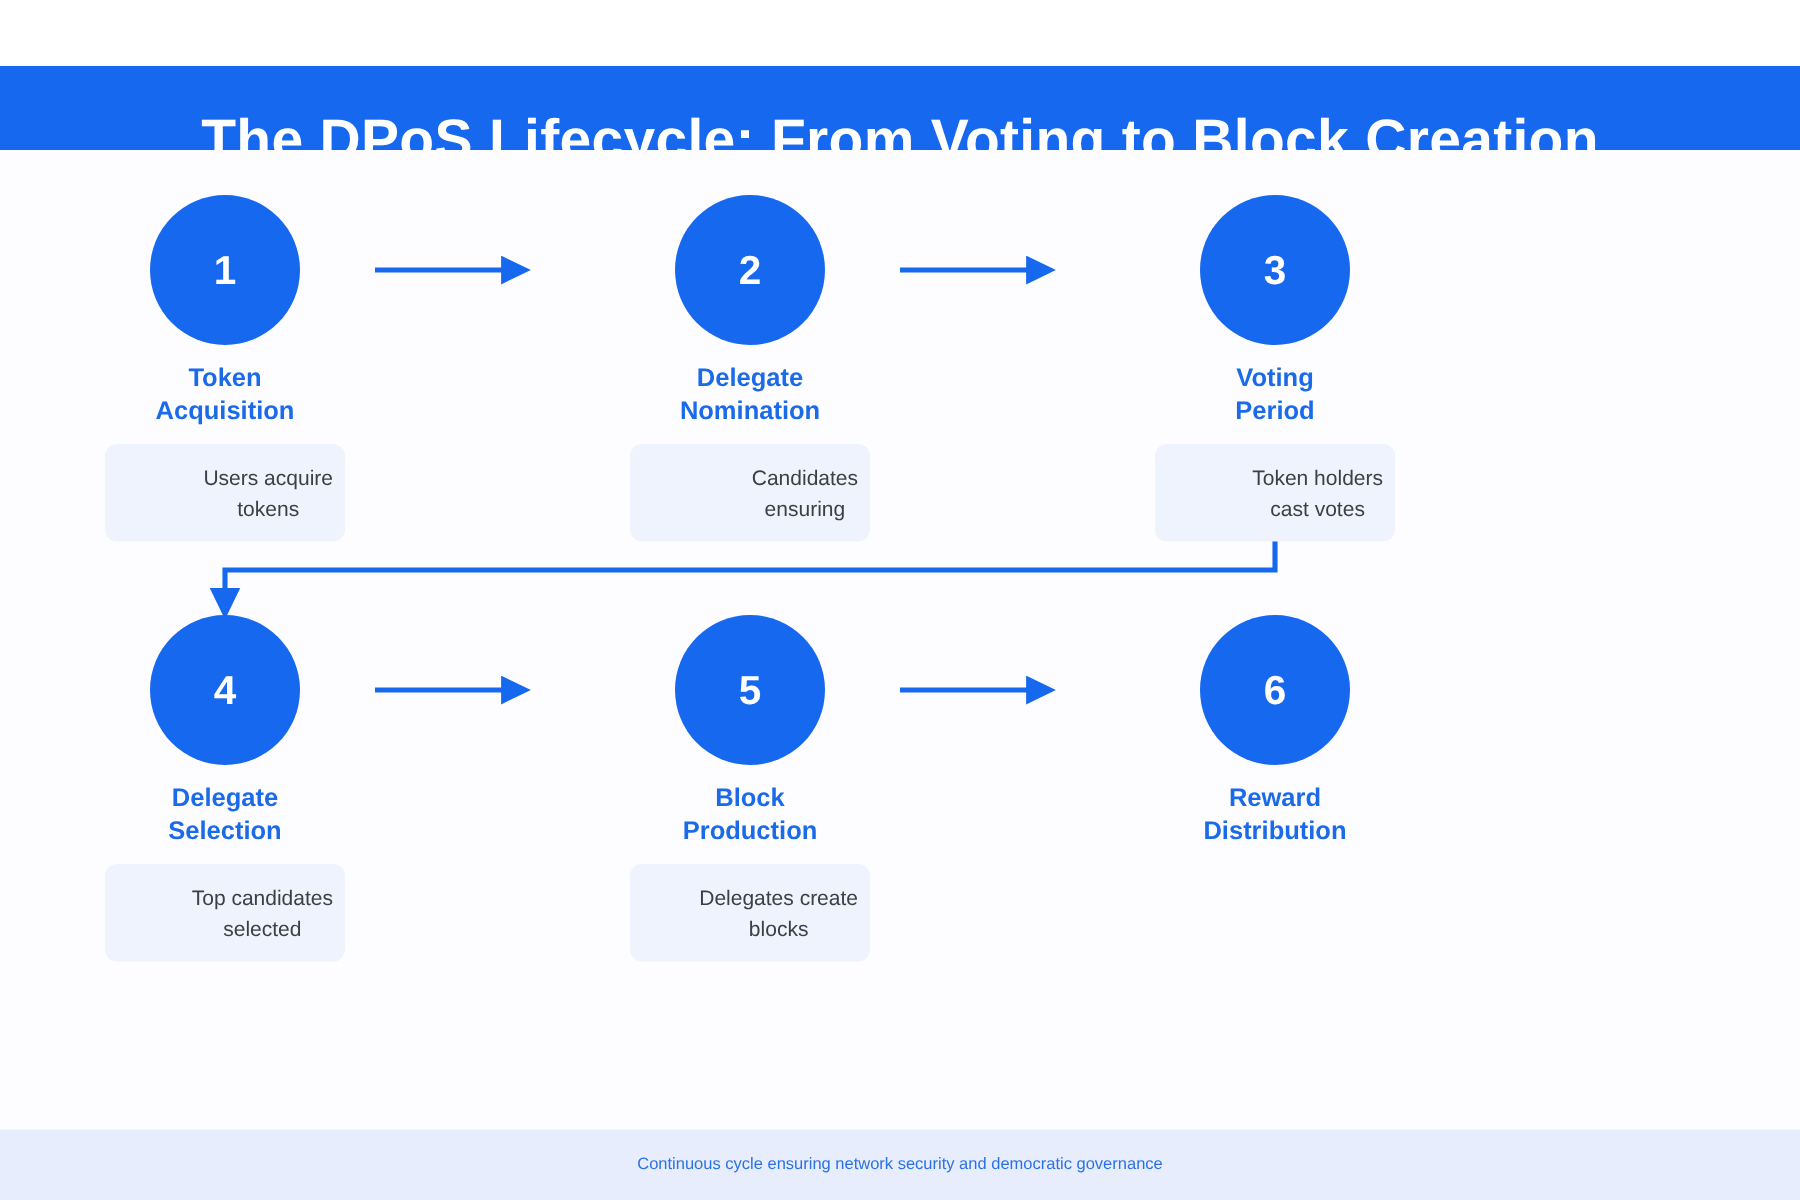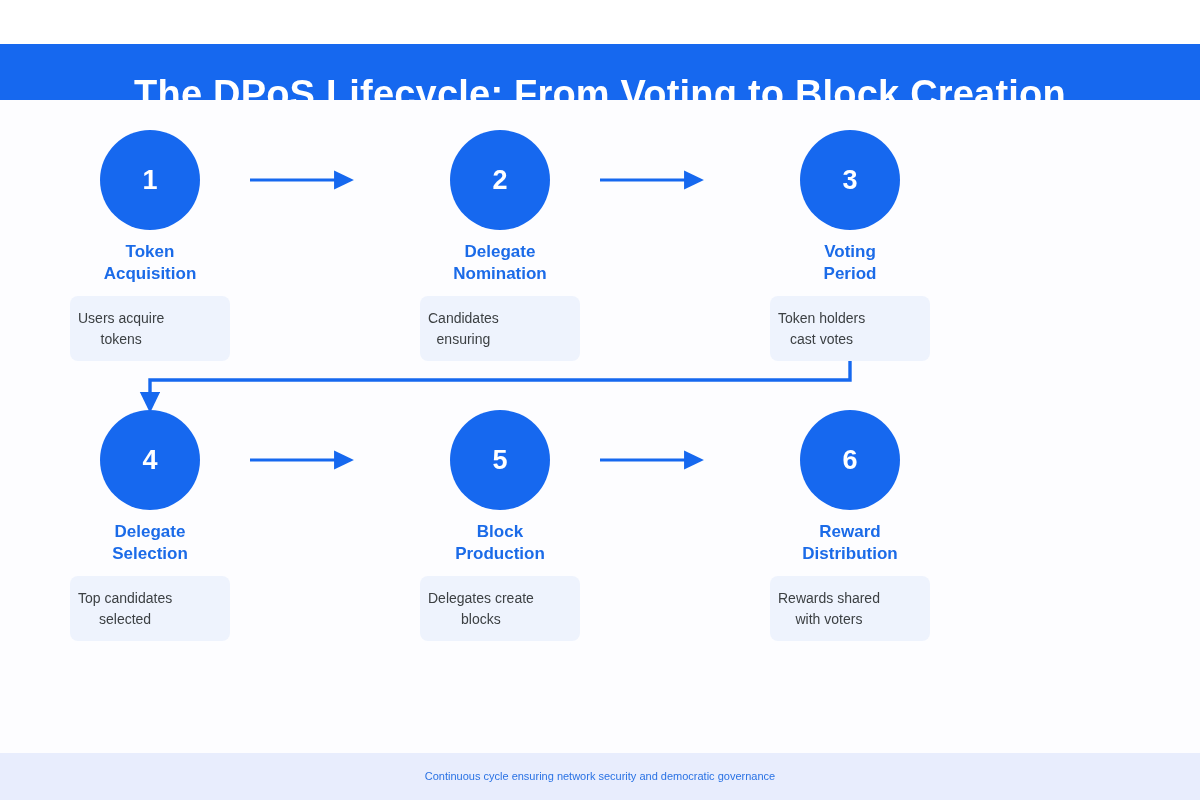--- a/index.html
+++ b/index.html
@@ -86,21 +86,21 @@
     line-height: 22px;
   }
   .node-desc {
     width: 160px;
     height: 65px;
     margin: 11px auto 0 auto;
     background: #eef3fd;
     border-radius: 8px;
     display: flex;
     align-items: center;
-    justify-content: flex-start;
+    justify-content: flex-end;
     box-sizing: border-box;
   }
   .node-desc-text {
     color: #3c4043;
     font-size: 14px;
     line-height: 21px;
     text-align: center;
     padding: 0 8px;
   }
 
@@ -251,25 +251,19 @@
   </div>
 
   <div class="node node-6">
     <div class="node-circle">
       <span class="node-num">6</span>
     </div>
     <div class="node-label">
       <div>Reward</div>
       <div>Distribution</div>
     </div>
-    <div class="node-desc">
-      <div class="node-desc-text">
-        <div>Rewards shared</div>
-        <div>with voters</div>
-      </div>
-    </div>
   </div>
 
 </div>
 
 <div class="footer">
   <div class="footer-text">Continuous cycle ensuring network security and democratic governance</div>
 </div>
 
 </body></html>

